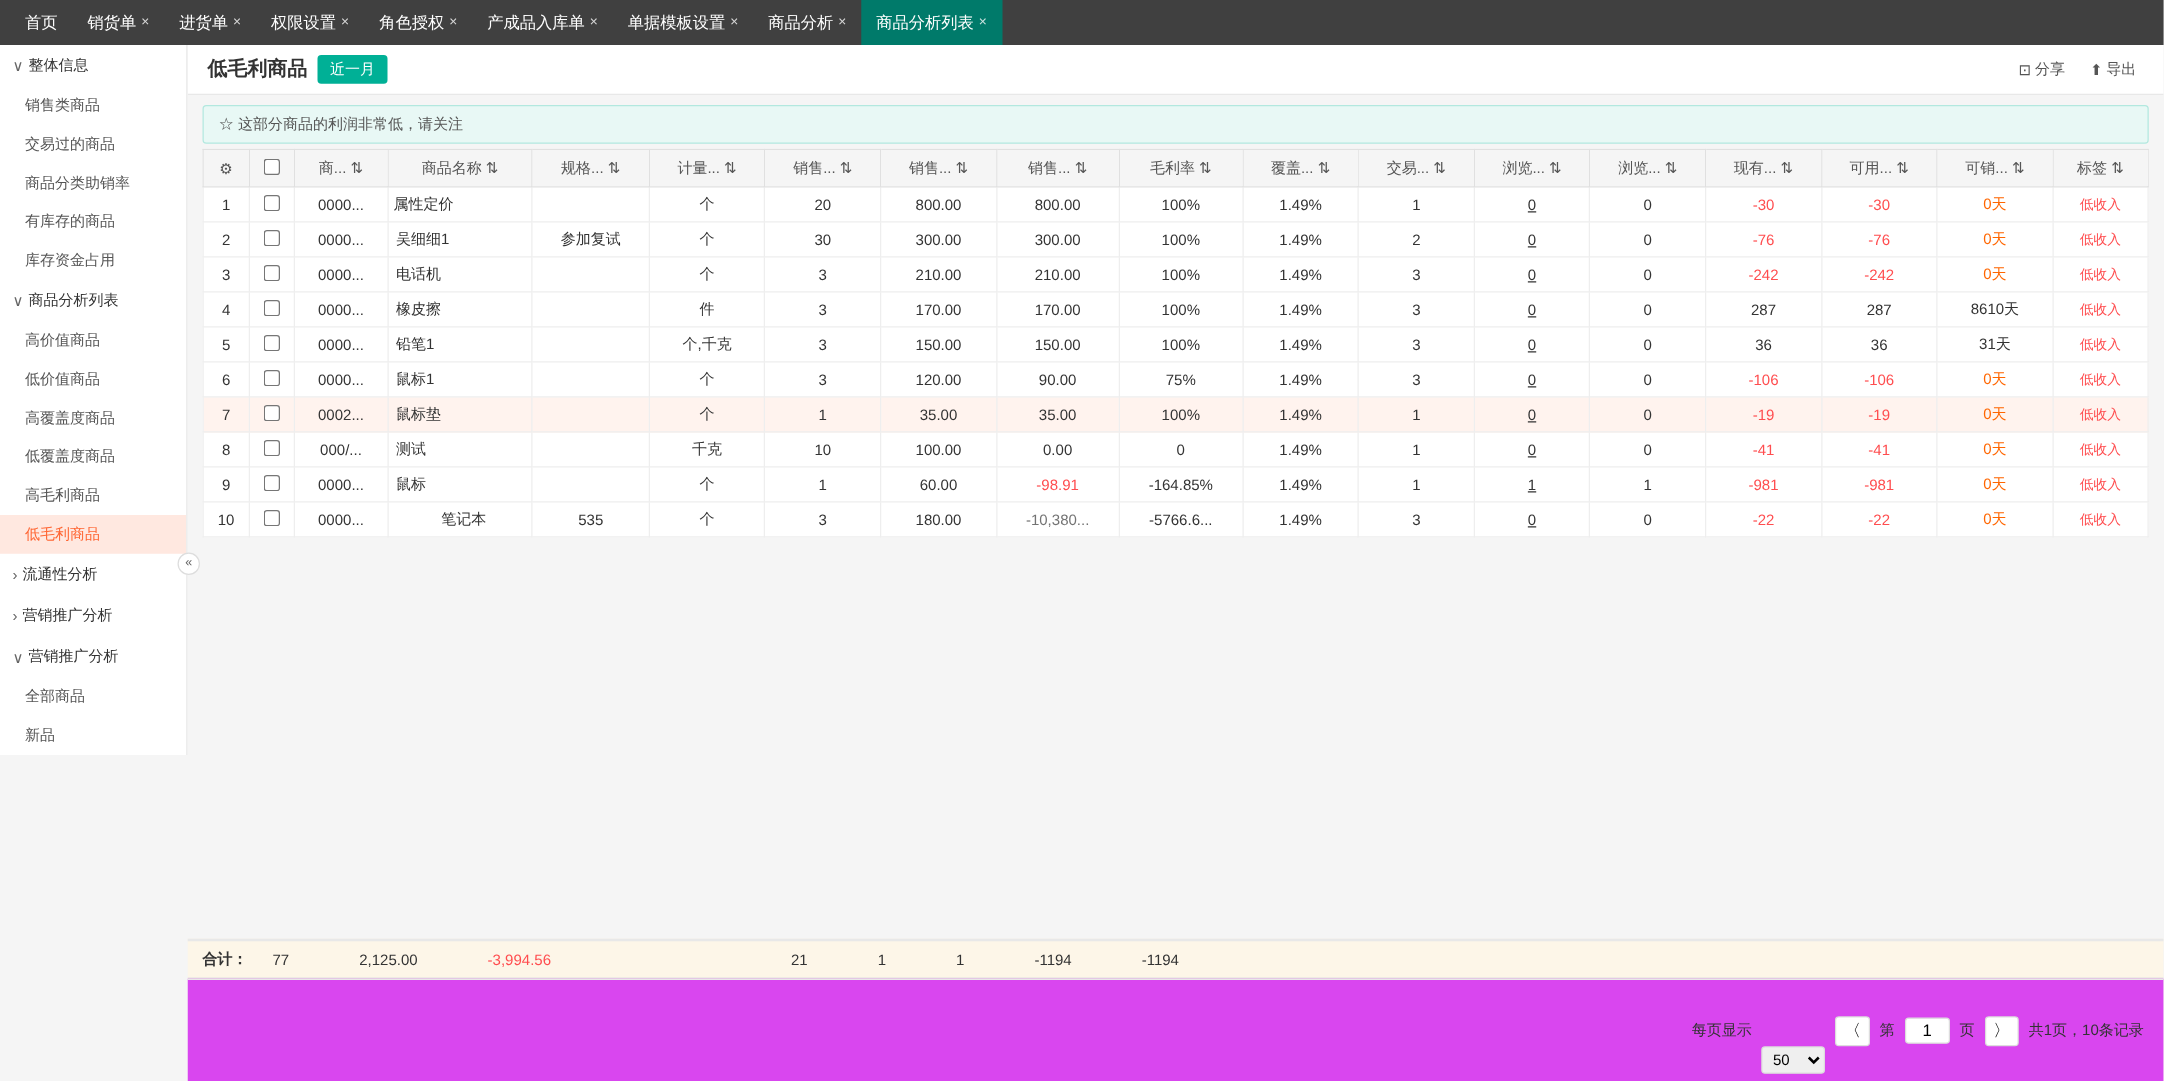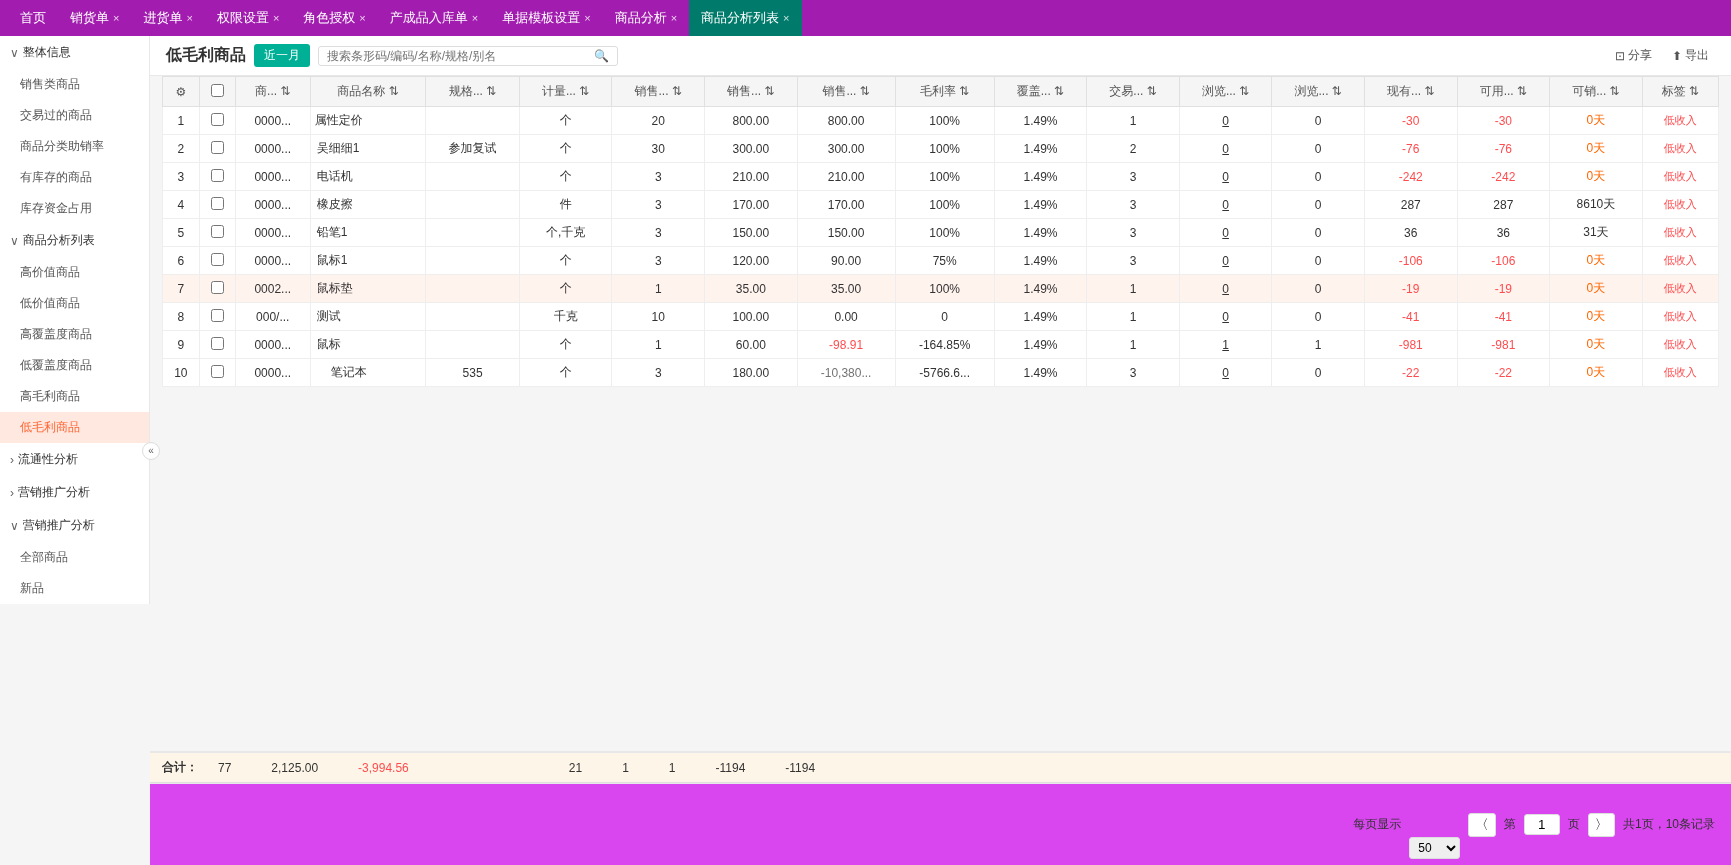--- a/index.html
+++ b/index.html
@@ -1,20 +1,20 @@
 <!DOCTYPE html>
 <html><head>
   <meta charset="utf-8">
   <style>
     * { box-sizing: border-box; margin: 0; padding: 0; }
     body { font-family: 'Microsoft YaHei', SimSun, Arial, sans-serif; font-size: 12px; background: #f5f5f5; color: #333; }
     
     
     .top-nav {
-      background: #a21caf;
+      background: #404040;
       display: flex;
       align-items: center;
       height: 36px;
       padding: 0 8px;
     }
     .top-nav .nav-item {
       color: #fff;
       padding: 0 12px;
       height: 36px;
       display: flex;
@@ -179,21 +179,21 @@
       font-size: 12px;
       border-bottom: 1px solid #e0e0e0;
     }
     .footer-total .total-label {
       font-weight: bold;
       margin-right: 20px;
       color: #333;
     }
     .footer-total .total-values {
       display: flex;
-      gap: 40px;
+      gap: 56px;
       color: #333;
     }
 
     
     .pagination-bar {
       display: flex;
       align-items: center;
       justify-content: flex-end;
       padding: 6px 16px;
       background: #d946ef;
@@ -334,36 +334,36 @@
       <div class="sidebar-item">新品</div>
     </div>
     <div class="collapse-btn">«</div>
   </div>
 
   <div class="content-area">
 
     <div class="page-header">
       <span class="page-title">低毛利商品</span>
       <button class="filter-btn">近一月</button>
-      <div class="search-box">
-        <input type="text" placeholder="搜索条形码/编码/名称/规格/别名" style="">
-        <span class="search-icon">🔍</span>
-      </div>
       <div class="header-actions">
         <div class="action-btn">
           <span>⊡</span>
           <span>分享</span>
         </div>
         <div class="action-btn">
           <span>⬆</span>
           <span>导出</span>
         </div>
       </div>
     </div>
 
+    <div class="info-banner">
+      <span>☆</span>
+      <span>这部分商品的利润非常低，请关注</span>
+    </div>
 
     <div class="table-wrapper">
       <table>
         <thead>
           <tr>
             <th>⚙</th>
             <th><input type="checkbox" style=""></th>
             <th>商... <span>⇅</span></th>
             <th>商品名称 <span>⇅</span></th>
             <th>规格... <span>⇅</span></th>
@@ -560,21 +560,21 @@
       <td>1</td>
       <td style="color:#ff4d4f">-981</td>
       <td style="color:#ff4d4f">-981</td>
       <td style="color:#ff6600">0天</td>
       <td><span class="tag-low">低收入</span></td>
     </tr>
             <tr>
       <td>10</td>
       <td><input type="checkbox" style=""></td>
       <td>0000...</td>
-      <td style="text-align:left;padding-left:20px;">笔记本</td>
+      <td style="text-align:center;padding-left:10px;">笔记本</td>
       <td>535</td>
       <td>个</td>
       <td>3</td>
       <td>180.00</td>
       <td style="color:#737373">-10,380...</td>
       <td>-5766.6...</td>
       <td>1.49%</td>
       <td>3</td>
       <td><span class="underline-link">0</span></td>
       <td>0</td>

